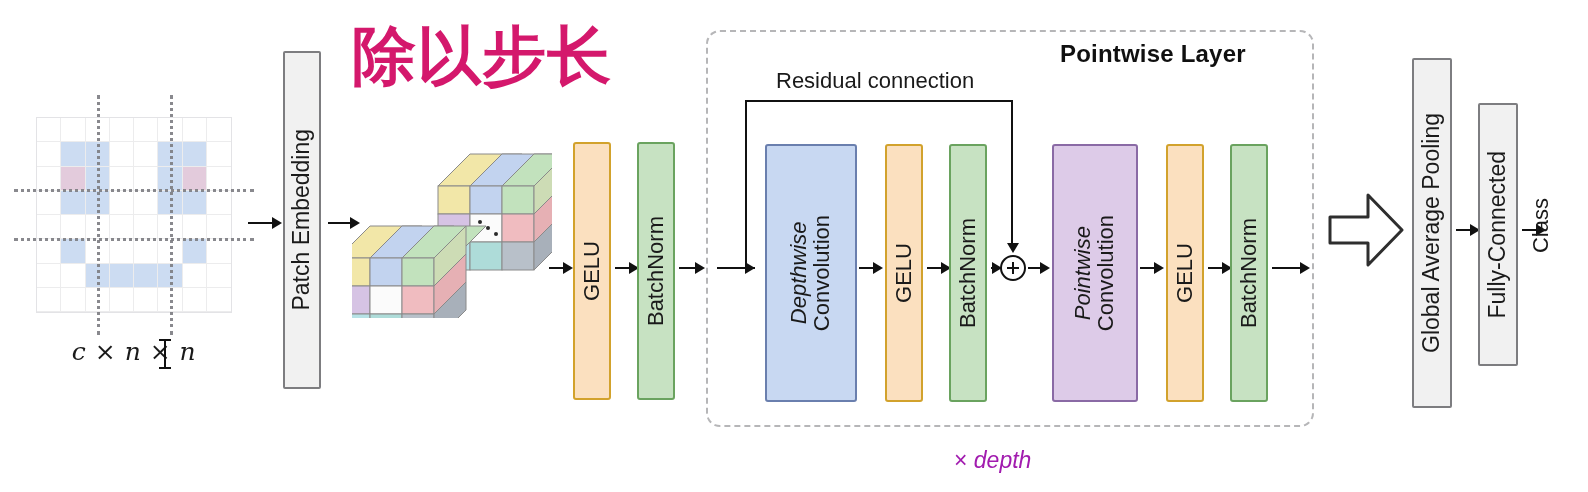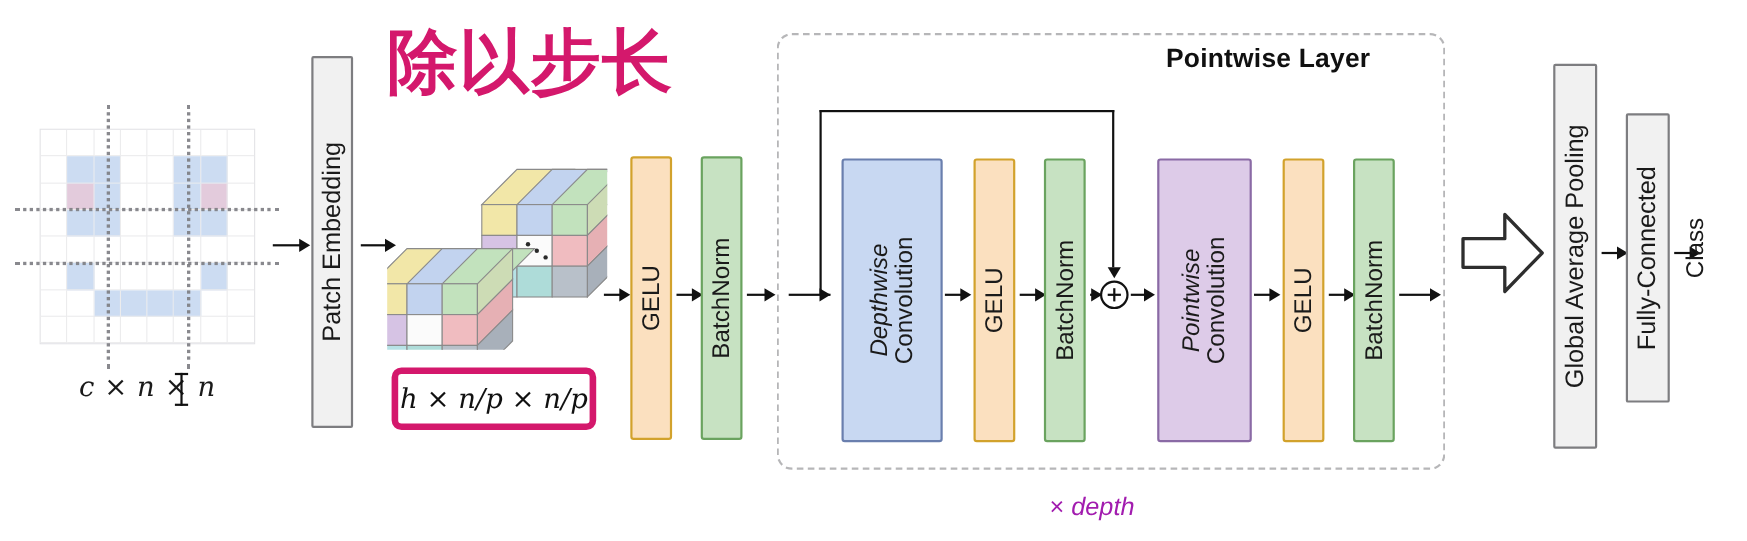--- a/index.html
+++ b/index.html
@@ -332,43 +332,41 @@
         <rect x="50" y="196" width="32" height="28" fill="#b8c0c9"></rect>
       </g>
       <g stroke="#8a8a8a" stroke-width="1">
         <polygon points="82,140 114,108 114,136 82,168" fill="#cddcb5"></polygon>
         <polygon points="82,168 114,136 114,164 82,196" fill="#e6b0b4"></polygon>
         <polygon points="82,196 114,164 114,192 82,224" fill="#a8b0ba"></polygon>
       </g>
     </svg>
   </div>
 
-  <div class="abs" id="formula-box">
-    <span>h × n/p × n/p</span>
-  </div>
 
   <div class="abs arrow-line" style="left:549px;top:267px;width:16px;"></div>
   <div class="abs arrow-head" style="left:563px;top:262px;"></div>
 
   <div class="abs vbox gelu-box" style="left:573px;top:142px;width:38px;height:258px;">
     <span class="lbl-21">GELU</span>
   </div>
 
   <div class="abs arrow-line" style="left:615px;top:267px;width:16px;"></div>
   <div class="abs arrow-head" style="left:629px;top:262px;"></div>
 
   <div class="abs vbox bn-box" style="left:637px;top:142px;width:38px;height:258px;">
     <span class="lbl-21">BatchNorm</span>
   </div>
 
   <div class="abs arrow-line" style="left:679px;top:267px;width:18px;"></div>
   <div class="abs arrow-head" style="left:695px;top:262px;"></div>
 
   <div class="abs" id="convmixer-box"></div>
   <div class="abs" id="convmixer-title">Pointwise Layer</div>
+  <div class="abs" id="residual-label">Residual connection</div>
 
   <div class="abs arrow-line" style="left:717px;top:267px;width:38px;"></div>
   <div class="abs arrow-head" style="left:745px;top:262px;"></div>
 
   <div class="abs vline" style="left:745px;top:100px;height:168px;"></div>
   <div class="abs arrow-line" style="left:745px;top:100px;width:268px;"></div>
   <div class="abs vline" style="left:1011px;top:100px;height:143px;"></div>
   <div class="abs arrow-head-down" style="left:1007px;top:243px;"></div>
 
   <div class="abs vbox dw-box" style="left:765px;top:144px;width:92px;height:258px;">

